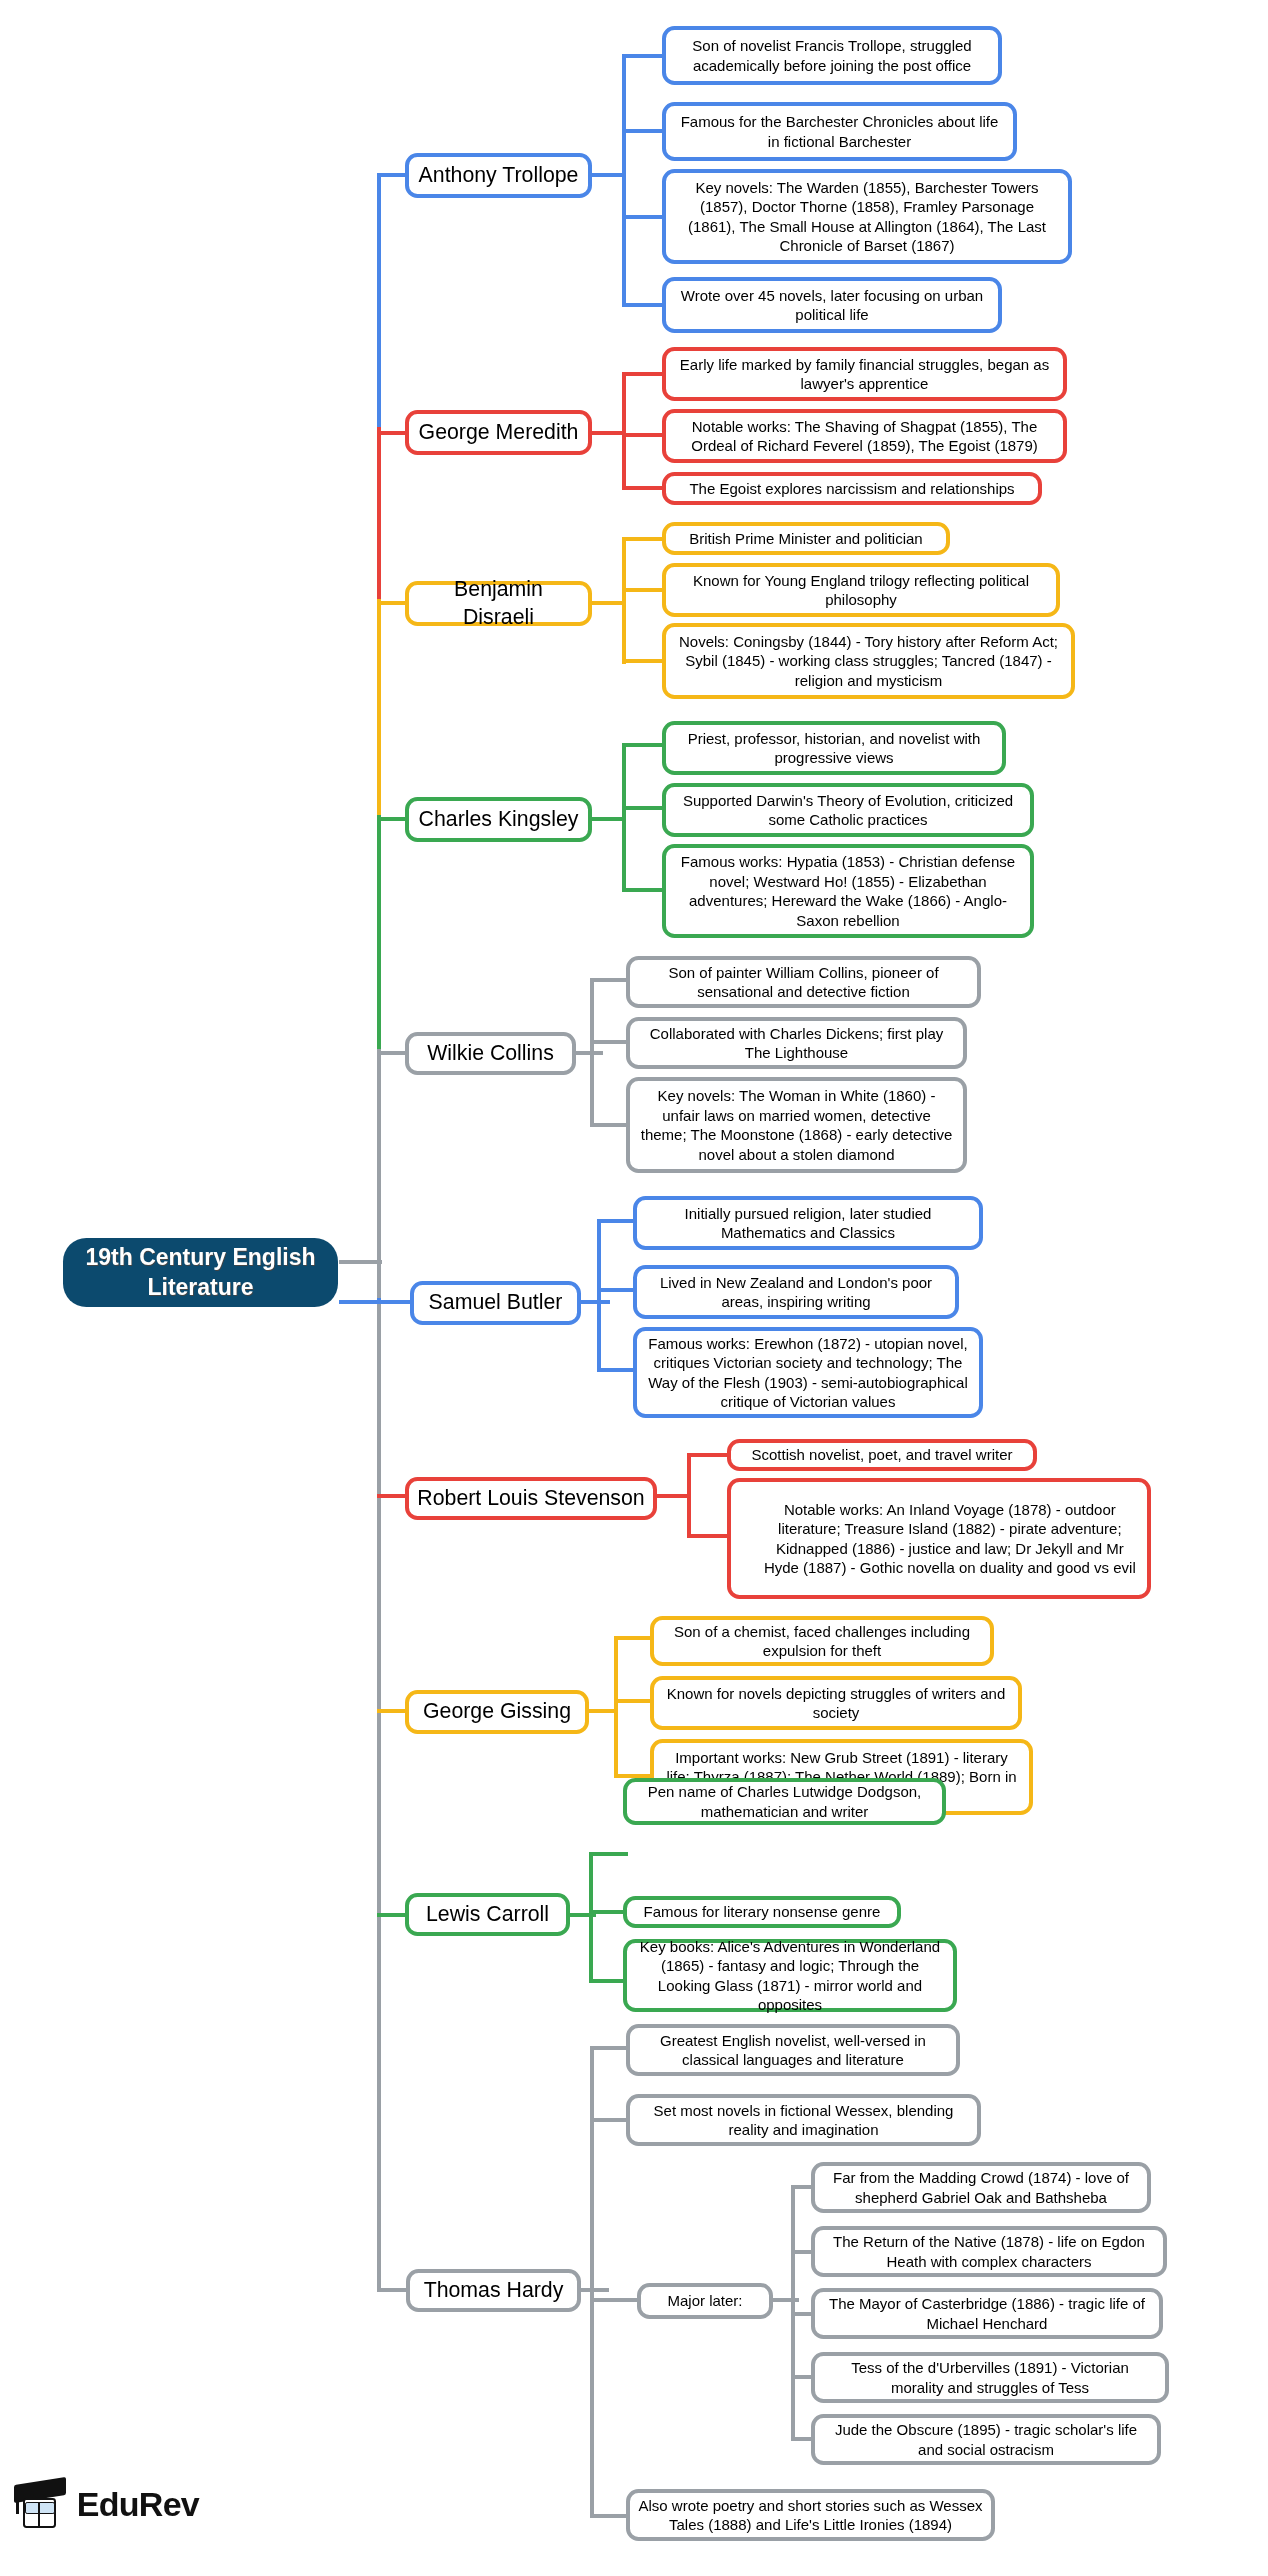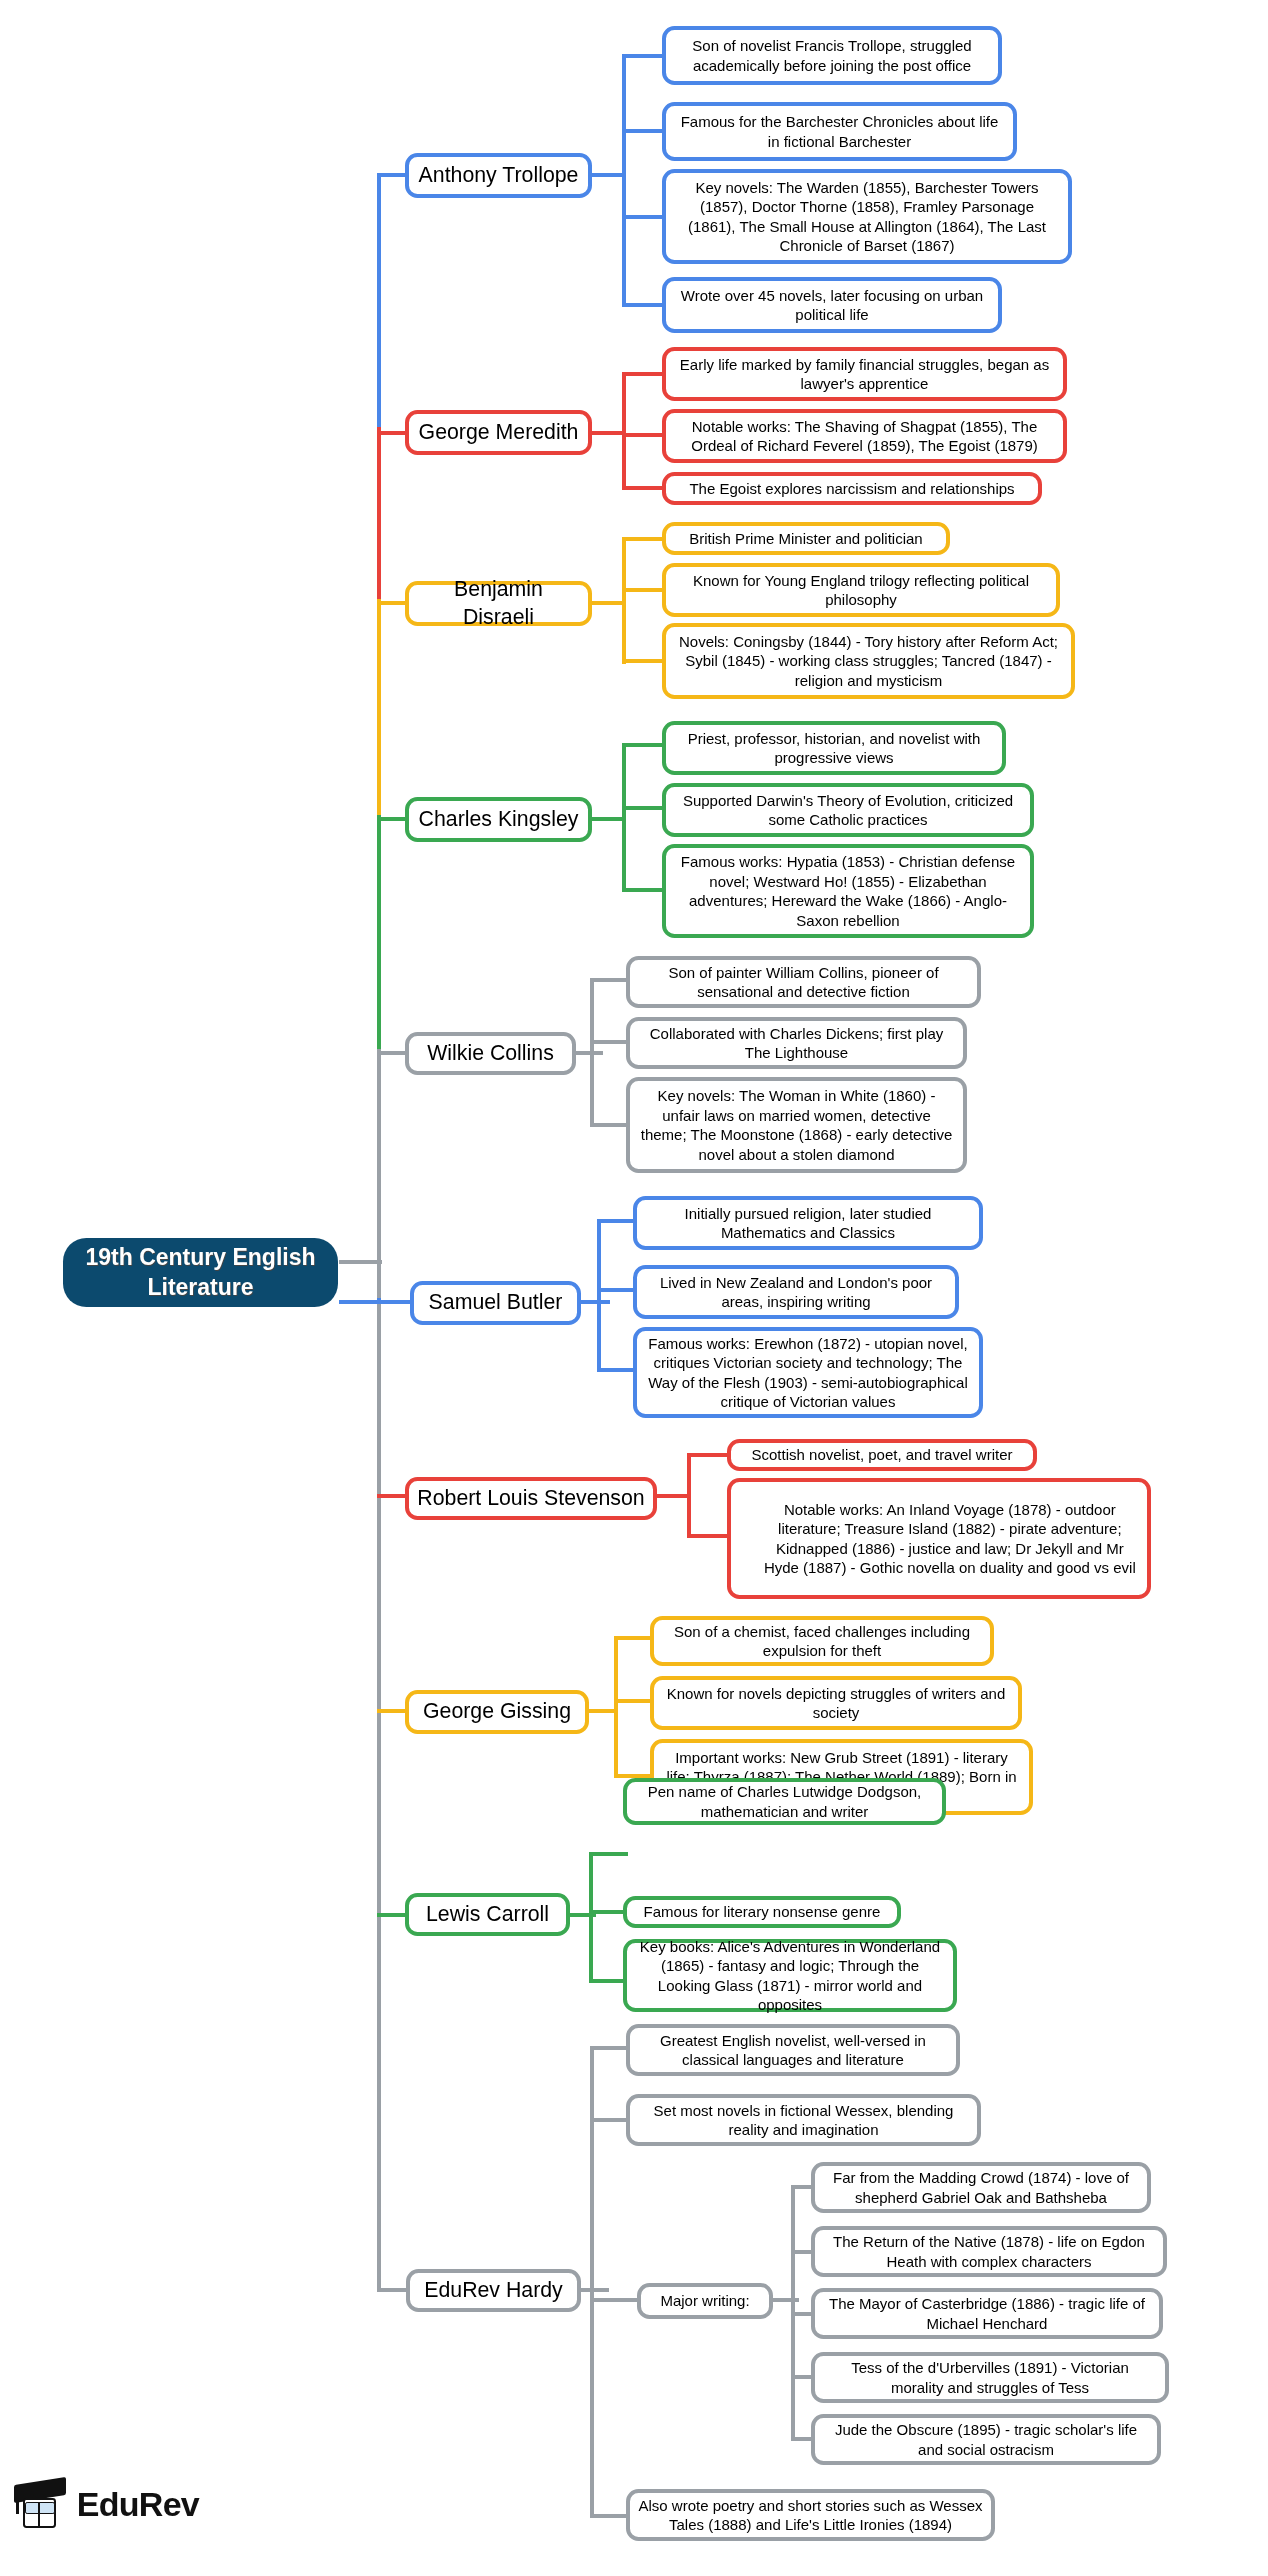--- a/index.html
+++ b/index.html
@@ -225,26 +225,26 @@
   <div class="node leaf" style="left:623px; top:1778px; width:323px; height:47px; border-color:#3aa851;">Pen name of Charles Lutwidge Dodgson, mathematician and writer</div>
   <div class="node leaf" style="left:623px; top:1896px; width:278px; height:32px; border-color:#3aa851;">Famous for literary nonsense genre</div>
   <div class="node leaf" style="left:623px; top:1939px; width:334px; height:73px; border-color:#3aa851;">Key books: Alice's Adventures in Wonderland (1865) - fantasy and logic; Through the Looking Glass (1871) - mirror world and opposites</div>
 
   <div class="ln lnh" style="left:570px; top:1913px; width:26px; background:#3aa851;"></div>
   <div class="ln lnv" style="left:589px; top:1852px; height:131px; background:#3aa851;"></div>
   <div class="ln lnh" style="left:589px; top:1852px; width:39px; background:#3aa851;"></div>
   <div class="ln lnh" style="left:589px; top:1910px; width:39px; background:#3aa851;"></div>
   <div class="ln lnh" style="left:589px; top:1979px; width:39px; background:#3aa851;"></div>
 
-  <div class="node branch" style="left:406px; top:2269px; width:175px; height:43px; border-color:#9aa0a6;">EduRev Hardy</div>
+  <div class="node branch" style="left:406px; top:2269px; width:175px; height:43px; border-color:#9aa0a6;">Thomas Hardy</div>
 
   <div class="node leaf" style="left:626px; top:2024px; width:334px; height:52px; border-color:#9aa0a6;">Greatest English novelist, well-versed in classical languages and literature</div>
   <div class="node leaf" style="left:626px; top:2094px; width:355px; height:52px; border-color:#9aa0a6;">Set most novels in fictional Wessex, blending reality and imagination</div>
 
-  <div class="node subhub" style="left:637px; top:2283px; width:136px; height:36px; border-color:#9aa0a6;">Major writing:</div>
+  <div class="node subhub" style="left:637px; top:2283px; width:136px; height:36px; border-color:#9aa0a6;">Major later:</div>
 
   <div class="node leaf" style="left:811px; top:2162px; width:340px; height:51px; border-color:#9aa0a6;">Far from the Madding Crowd (1874) - love of shepherd Gabriel Oak and Bathsheba</div>
   <div class="node leaf" style="left:811px; top:2226px; width:356px; height:51px; border-color:#9aa0a6;text-align:center;">The Return of the Native (1878) - life on Egdon Heath with complex characters</div>
   <div class="node leaf" style="left:811px; top:2288px; width:352px; height:51px; border-color:#9aa0a6;">The Mayor of Casterbridge (1886) - tragic life of Michael Henchard</div>
   <div class="node leaf" style="left:811px; top:2352px; width:358px; height:51px; border-color:#9aa0a6;">Tess of the d'Urbervilles (1891) - Victorian morality and struggles of Tess</div>
   <div class="node leaf" style="left:811px; top:2414px; width:350px; height:51px; border-color:#9aa0a6;">Jude the Obscure (1895) - tragic scholar's life and social ostracism</div>
 
   <div class="node leaf" style="left:626px; top:2489px; width:369px; height:52px; border-color:#9aa0a6;">Also wrote poetry and short stories such as Wessex Tales (1888) and Life's Little Ironies (1894)</div>
 
   <div class="ln lnh" style="left:581px; top:2288px; width:27.5px; background:#9aa0a6;"></div>

